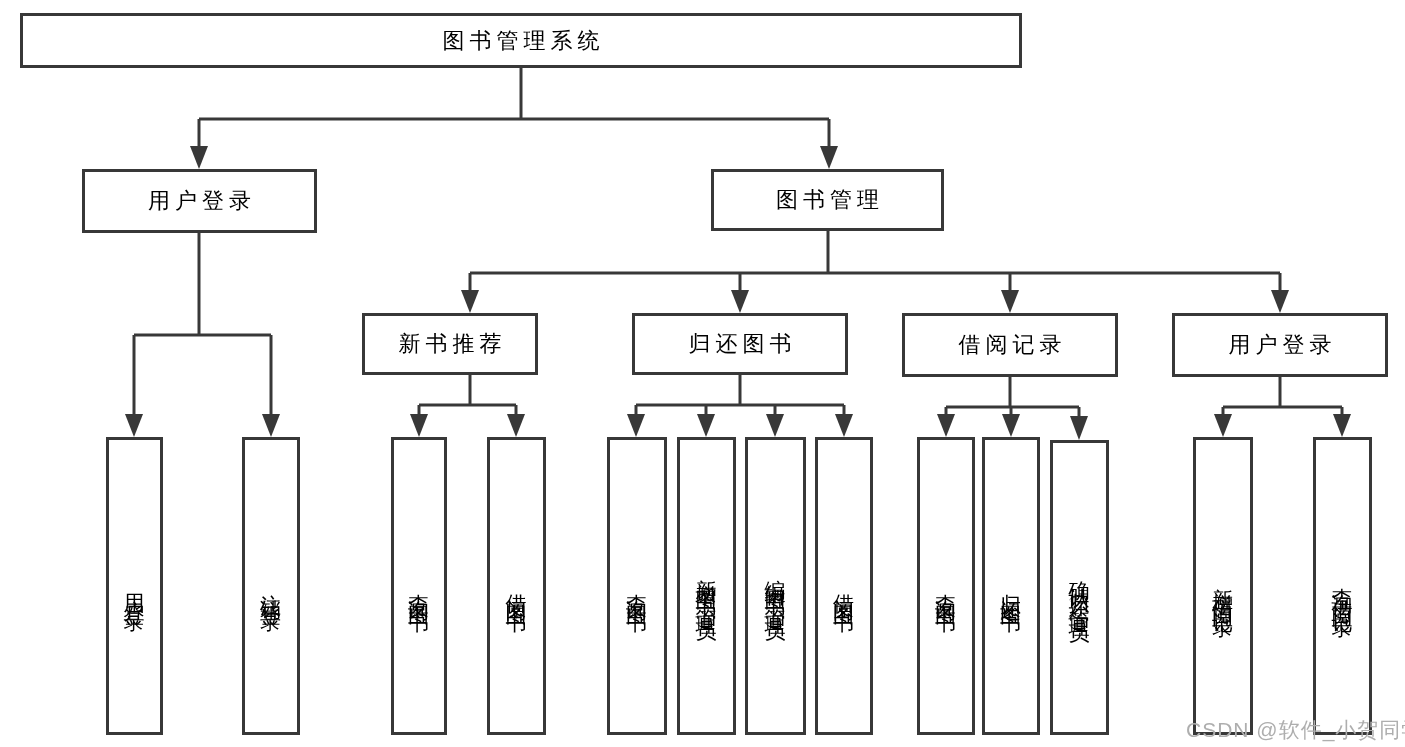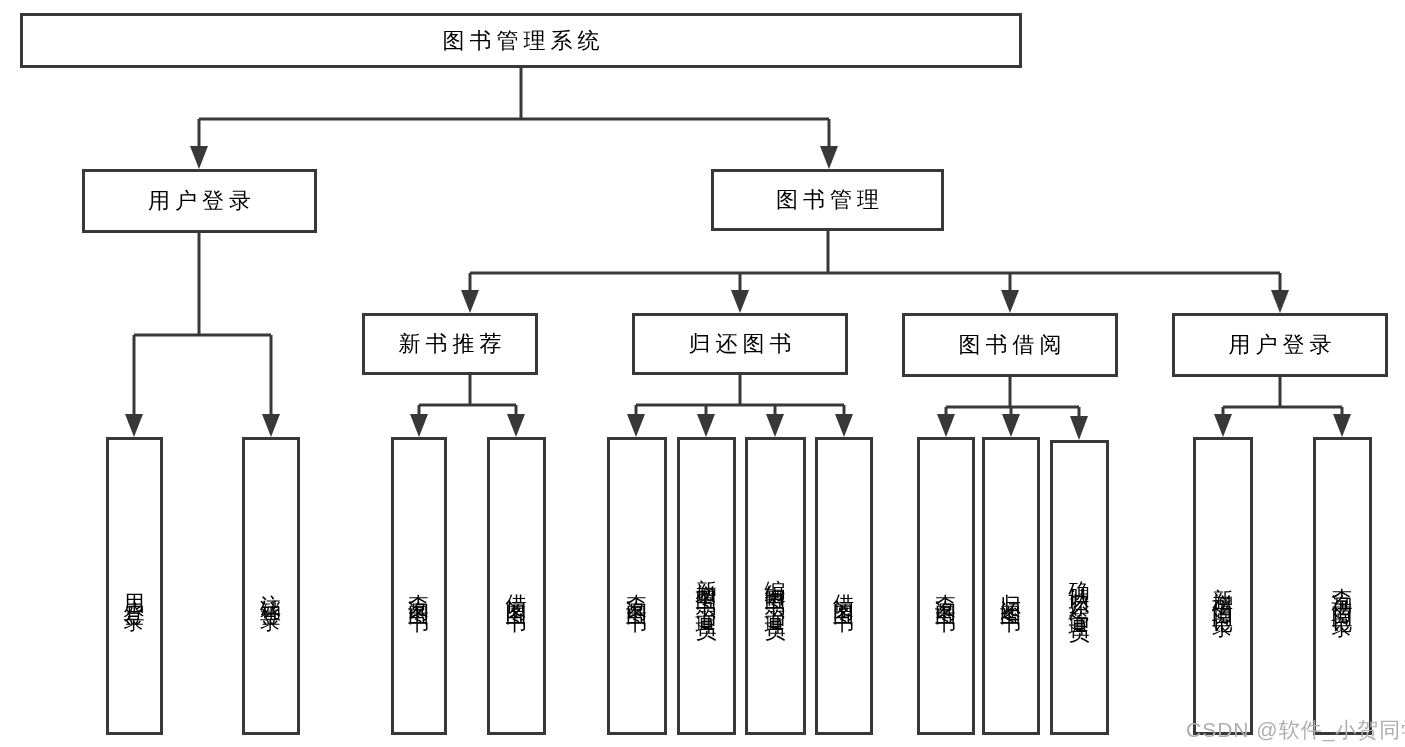--- a/index.html
+++ b/index.html
@@ -123,21 +123,21 @@
     <span>图书管理</span>
   </div>
 
   <div class="node hbox" style="left:362px;top:313px;width:176px;height:62px">
     <span>新书推荐</span>
   </div>
   <div class="node hbox" style="left:632px;top:313px;width:216px;height:62px">
     <span>归还图书</span>
   </div>
   <div class="node hbox" style="left:902px;top:313px;width:216px;height:64px">
-    <span>图书借阅</span>
+    <span>借阅记录</span>
   </div>
   <div class="node hbox" style="left:1172px;top:313px;width:216px;height:64px">
     <span>用户登录</span>
   </div>
 
   <div class="node vbox" style="left:106px;top:437px;width:57px;height:298px">
     <span>用户登录</span>
   </div>
   <div class="node vbox" style="left:242px;top:437px;width:58px;height:298px">
     <span>注销登录</span>

